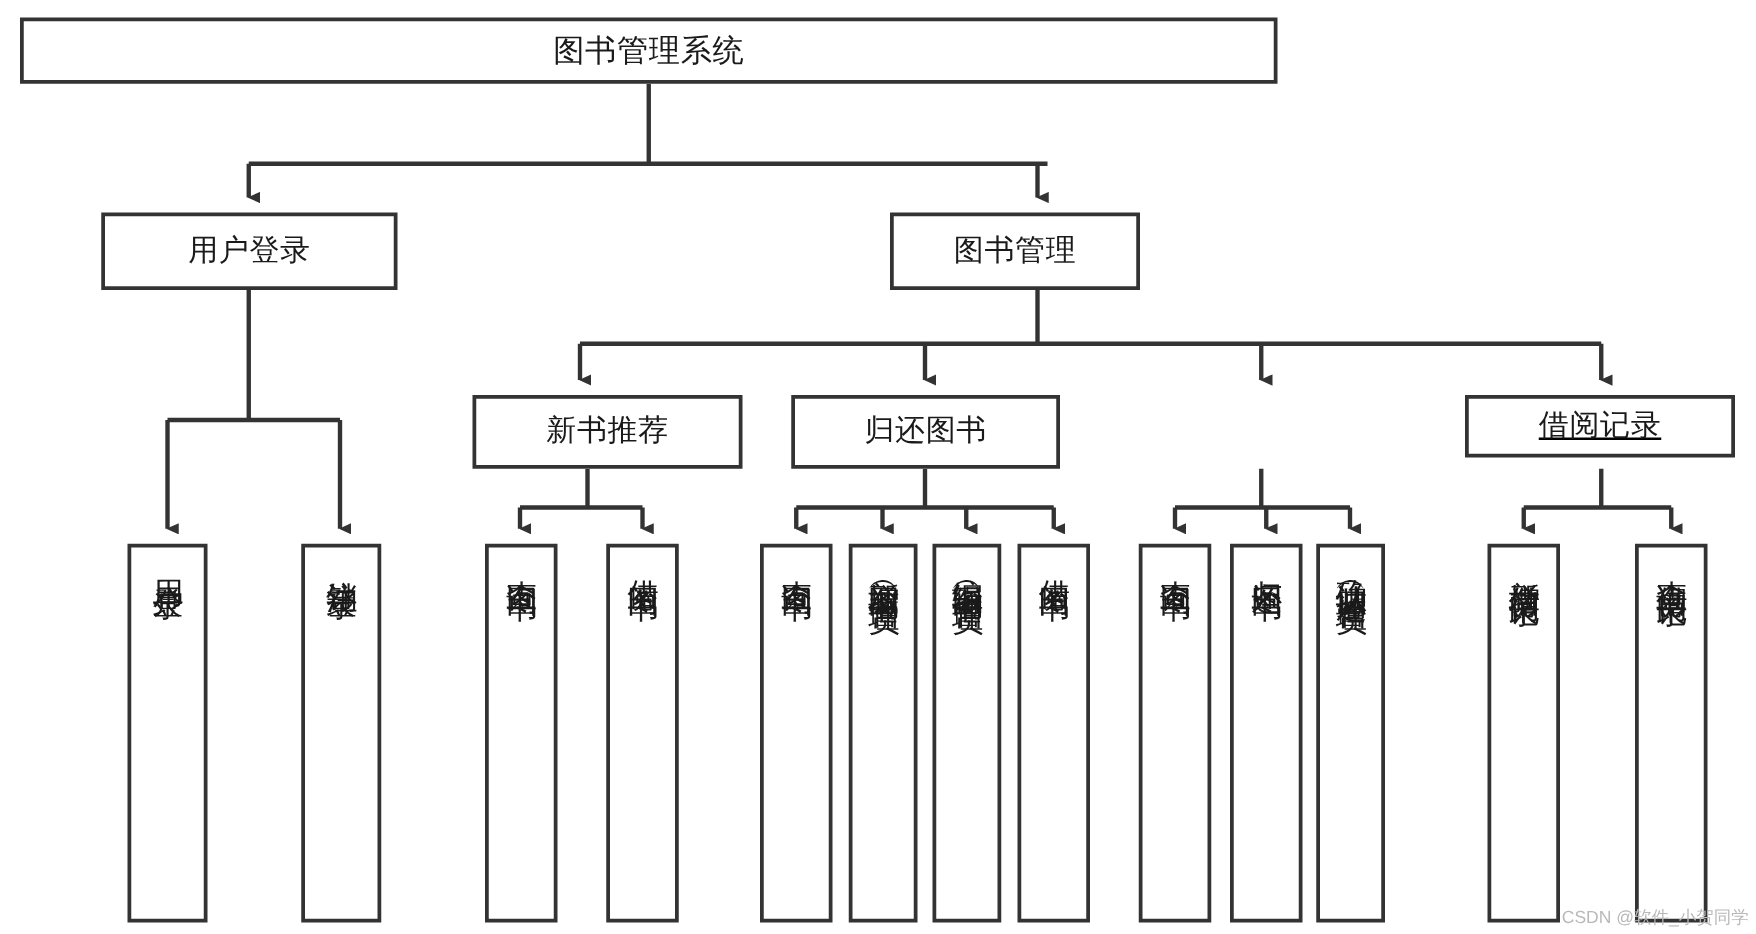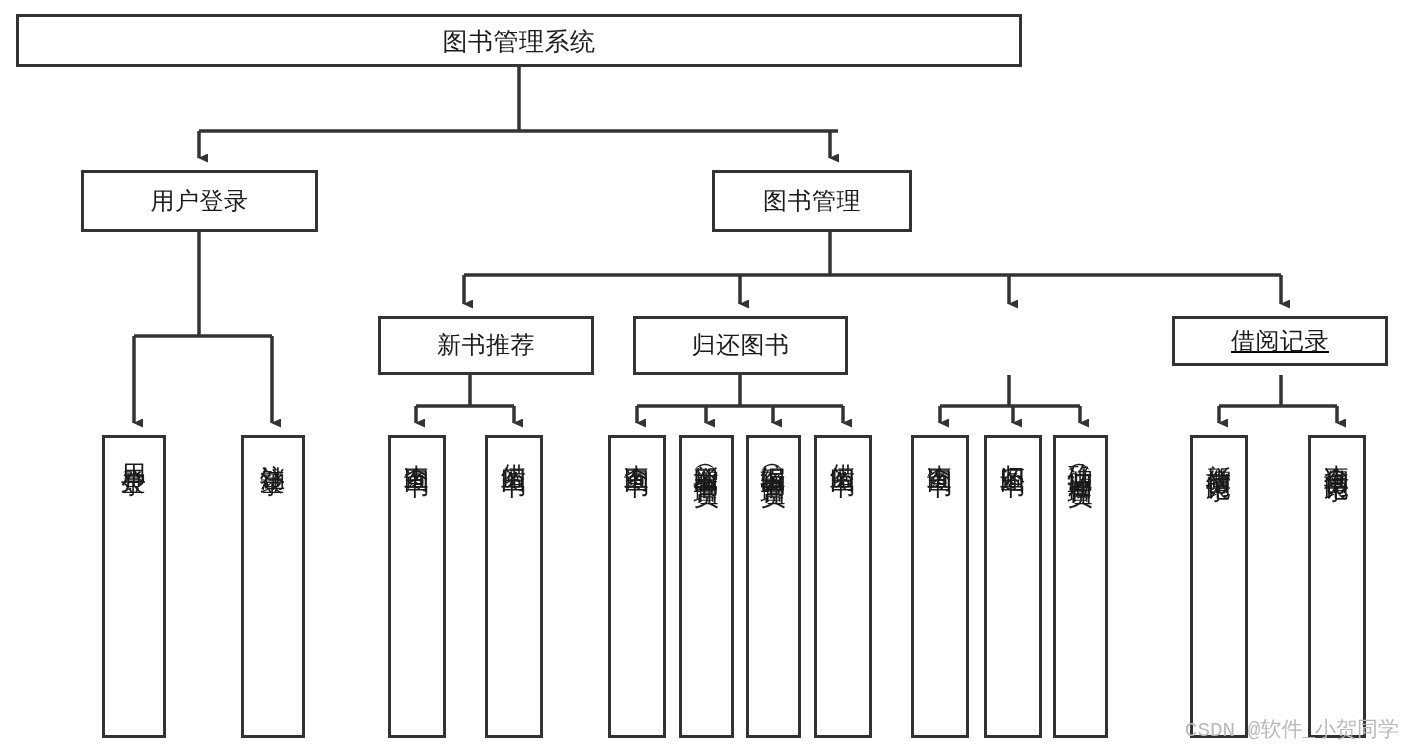--- a/index.html
+++ b/index.html
@@ -53,25 +53,25 @@
     text-orientation: upright;
     font-size: 25px;
     letter-spacing: 3px;
     white-space: nowrap;
   }
   .node.root .lbl { font-size: 25px; }
   .watermark {
     position: absolute;
     right: 6px;
     bottom: 4px;
-    font-size: 21px;
+    font-size: 14px;
     color: #b9b9b9;
     z-index: 3;
     white-space: nowrap;
-    font-family: Liberation Mono, monospace;
+    font-family: Liberation Sans, sans-serif;
   }
 </style>
 </head>
 <body>
 
 <div id="canvas">
 
   <svg id="wires" viewBox="0 0 1405 747" xmlns="http://www.w3.org/2000/svg">
     <defs>
       <marker id="arrowhead" markerWidth="9" markerHeight="10" refX="4.5" refY="9" orient="auto" markerUnits="userSpaceOnUse">

